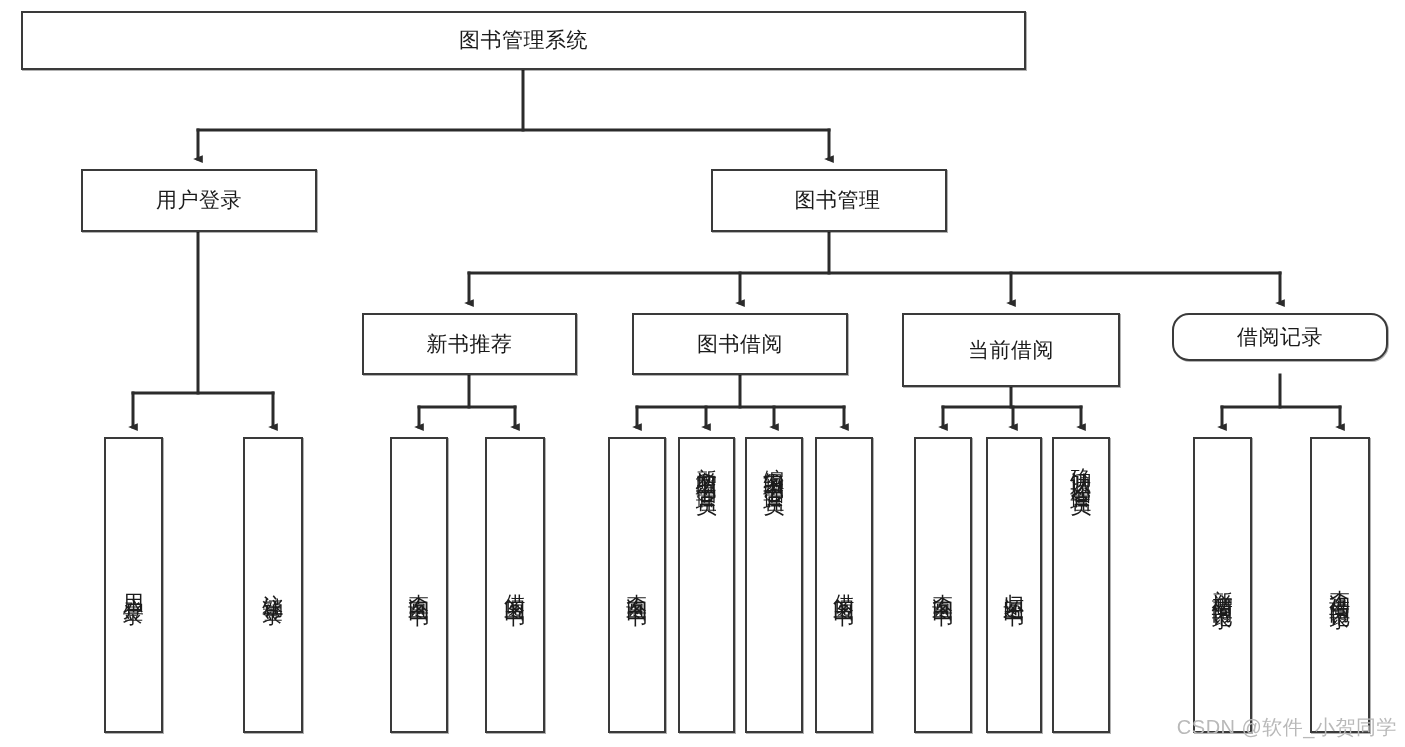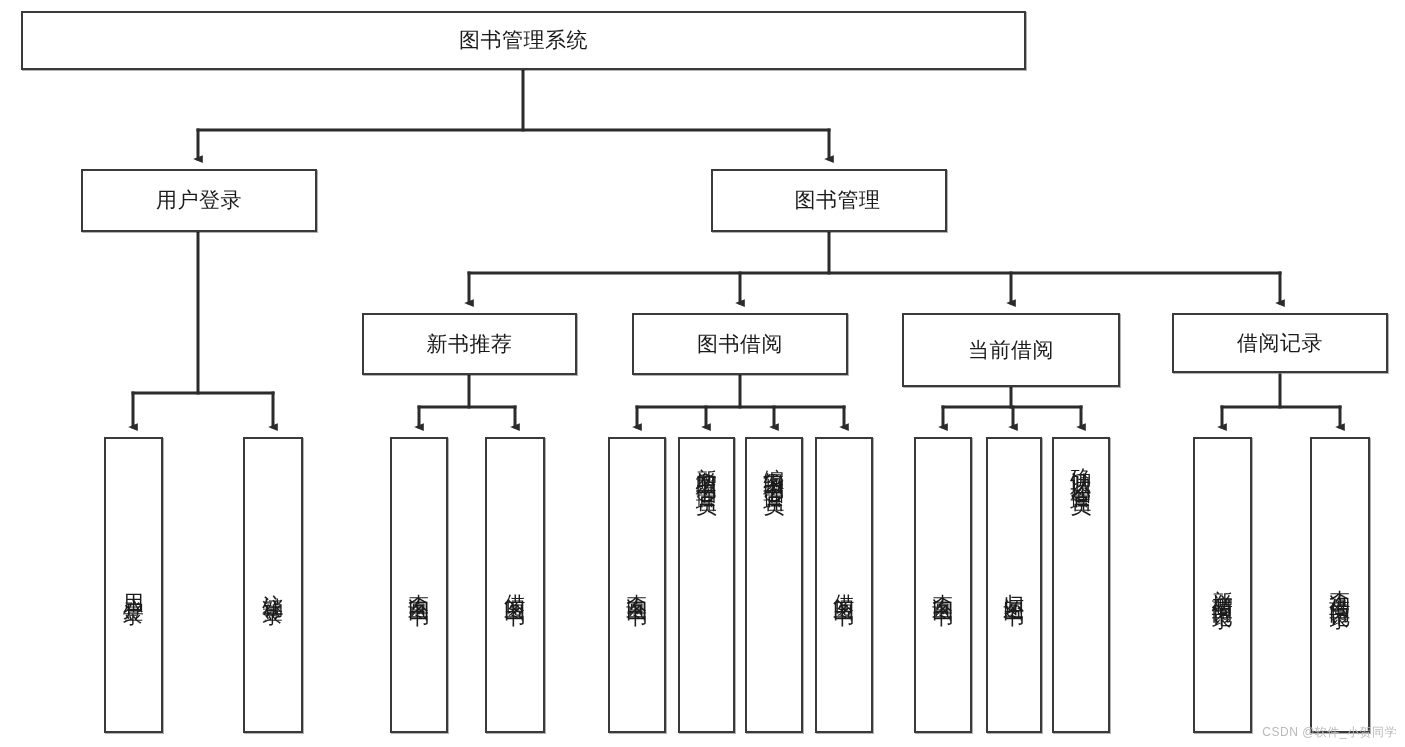--- a/index.html
+++ b/index.html
@@ -46,21 +46,21 @@
   }
   .leaf.center{align-items:center;padding-top:0;}
 
   
   #wires{position:absolute;left:0;top:0;width:1405px;height:747px;pointer-events:none;}
 
   
   .watermark{
     position:absolute;
     right:8px;bottom:6px;
-    font-size:12px;
+    font-size:20px;
     color:#b9b9b9;
     letter-spacing:.5px;
     white-space:nowrap;
   }
 </style>
 </head>
 <body>
 
 <div id="stage">
 
@@ -131,21 +131,21 @@
   </div>
 
   <div class="node" style="left:362px;top:313px;width:215px;height:62px;">
     <span class="txt">新书推荐</span>
   </div>
 
   <div class="node" style="left:902px;top:313px;width:218px;height:74px;">
     <span class="txt">当前借阅</span>
   </div>
 
-  <div class="node" style="left:1172px;top:313px;width:216px;height:60px;">
+  <div class="node" style="left:1172px;top:313px;width:216px;height:48px;border-radius:17px;">
     <span class="txt">借阅记录</span>
   </div>
 
   <div class="node leaf center" style="left:104px;top:437px;width:59px;height:296px;">
     <span class="vtxt">用户登录</span>
   </div>
 
   <div class="node leaf center" style="left:243px;top:437px;width:60px;height:296px;">
     <span class="vtxt">注销登录</span>
   </div>

